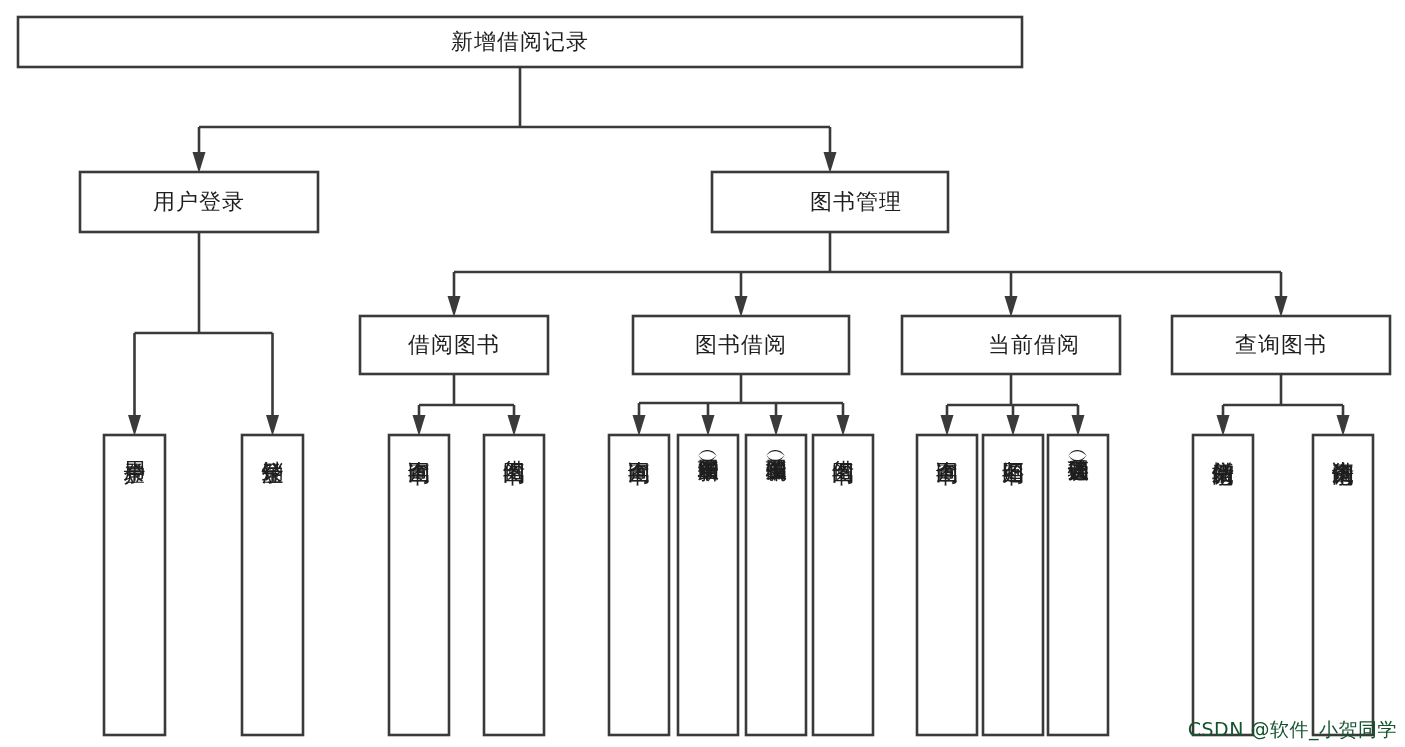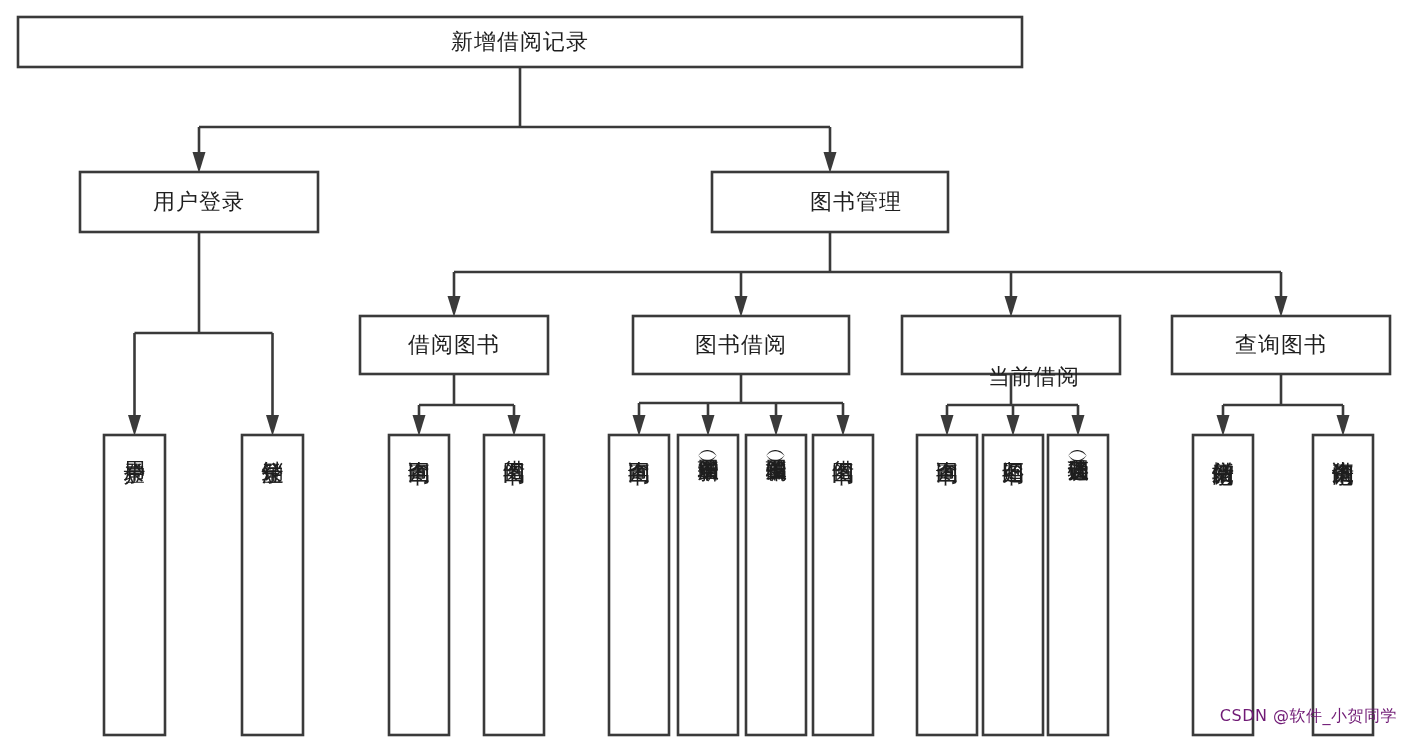--- a/index.html
+++ b/index.html
@@ -38,24 +38,24 @@
     stroke-linecap: butt;
     stroke-linejoin: miter;
   }
   .arrow-head {
     fill: #3a3a3a;
     stroke: none;
   }
   .watermark {
     position: absolute;
     right: 8px;
-    bottom: 20px;
-    font-family: "DejaVu Sans", "Liberation Sans", sans-serif;
-    font-size: 16px;
-    color: #701a75;
+    bottom: 4px;
+    font-family: "DejaVu Sans", "Liberation Sans", sans-serif;
+    font-size: 19px;
+    color: #14532d;
     letter-spacing: 0.5px;
     white-space: nowrap;
     pointer-events: none;
   }
   .vlabel-wrap {
     position: absolute;
     display: flex;
     align-items: center;
     justify-content: center;
     pointer-events: none;
@@ -176,21 +176,21 @@
       </div>
       <div class="hlabel-wrap" style="left: 712px; top: 172px; width: 236px; height: 60px; margin-left: 26px;">
         <div class="hlabel-text">图书管理</div>
       </div>
       <div class="hlabel-wrap" style="left: 360px; top: 316px; width: 188px; height: 58px;">
         <div class="hlabel-text">借阅图书</div>
       </div>
       <div class="hlabel-wrap" style="left: 633px; top: 316px; width: 216px; height: 58px; justify-content: center;">
         <div class="hlabel-text">图书借阅</div>
       </div>
-      <div class="hlabel-wrap" style="left: 902px; top: 316px; width: 264px; height: 58px; margin-top: 32px;">
+      <div class="hlabel-wrap" style="left: 902px; top: 316px; width: 264px; height: 58px;">
         <div class="hlabel-text">当前借阅</div>
       </div>
       <div class="hlabel-wrap" style="left: 1172px; top: 316px; width: 218px; height: 58px;">
         <div class="hlabel-text">查询图书</div>
       </div>
       <div class="vlabel-wrap" style="left: 104px; top: 435px; width: 61px; height: 300px; align-items: flex-start;">
         <div class="vlabel-text" style="margin-top: 8px;">用户登录</div>
       </div>
       <div class="vlabel-wrap" style="left: 242px; top: 435px; width: 61px; height: 300px; align-items: flex-start;">
         <div class="vlabel-text" style="margin-top: 8px;">注销登录</div>

